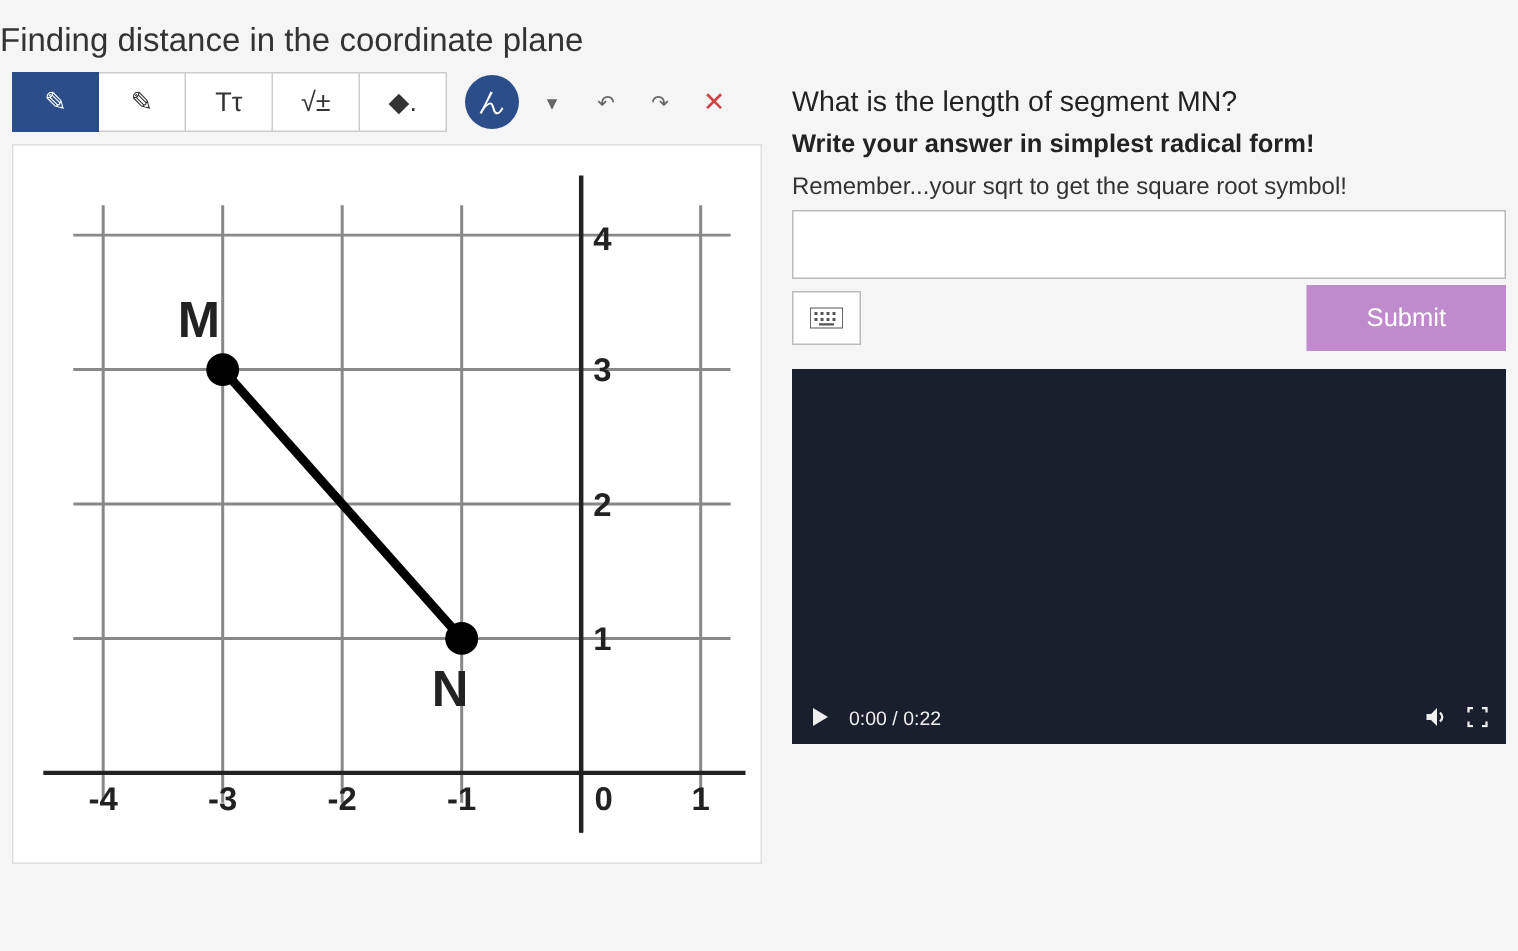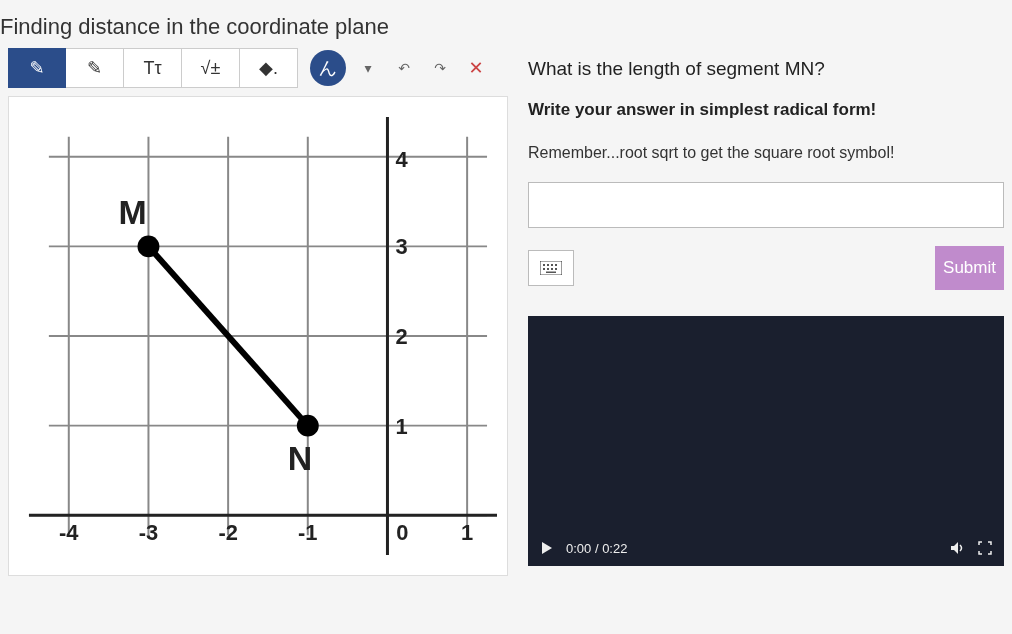--- a/index.html
+++ b/index.html
@@ -79,21 +79,20 @@
       background: #fff;
       border: 1px solid #ddd;
       position: relative;
       flex-shrink: 0;
     }
     .graph-svg { width: 100%; height: 100%; }
     .right-panel {
       flex: 1;
       display: flex;
       flex-direction: column;
-      gap: 14px;
     }
     .question {
       font-size: 19px;
       color: #222;
       margin-top: -38px;
       margin-bottom: 6px;
     }
     .instruction {
       font-size: 17px;
       color: #222;
@@ -128,21 +127,21 @@
       display: flex;
       align-items: center;
       justify-content: center;
       cursor: pointer;
       font-size: 14px;
     }
     .submit-btn {
       background: #c08bcc;
       color: #fff;
       border: none;
-      padding: 12px 8px;
+      padding: 12px 40px;
       font-size: 17px;
       cursor: pointer;
     }
     .video {
       width: 100%;
       height: 250px;
       background: #1a1f2e;
       margin-top: 12px;
       position: relative;
       text-align: right;
@@ -231,21 +230,21 @@
       <circle cx="300" cy="330" r="11" fill="#000"></circle>
 
       <text x="110" y="128" font-size="34" font-weight="700" fill="#222">M</text>
       <text x="280" y="375" font-size="34" font-weight="700" fill="#222">N</text>
     </svg>
   </div>
 
   <div class="right-panel">
     <div class="question">What is the length of segment MN?</div>
     <div class="instruction">Write your answer in simplest radical form!</div>
-    <div class="hint">Remember...root sqrt to get the square root symbol!</div>
+    <div class="hint">Remember...your sqrt to get the square root symbol!</div>
     <input class="answer-input" type="text" value="" style="">
     <div class="answer-row">
       <div class="kbd-btn">
         <svg width="22" height="14" viewBox="0 0 22 14">
           <rect x="0" y="0" width="22" height="14" rx="1" fill="none" stroke="#555" stroke-width="1.2"></rect>
           <rect x="3" y="3" width="2" height="2" fill="#555"></rect>
             <rect x="7" y="3" width="2" height="2" fill="#555"></rect>
           <rect x="11" y="3" width="2" height="2" fill="#555"></rect>
             <rect x="15" y="3" width="2" height="2" fill="#555"></rect>
           <rect x="3" y="7" width="2" height="2" fill="#555"></rect>

